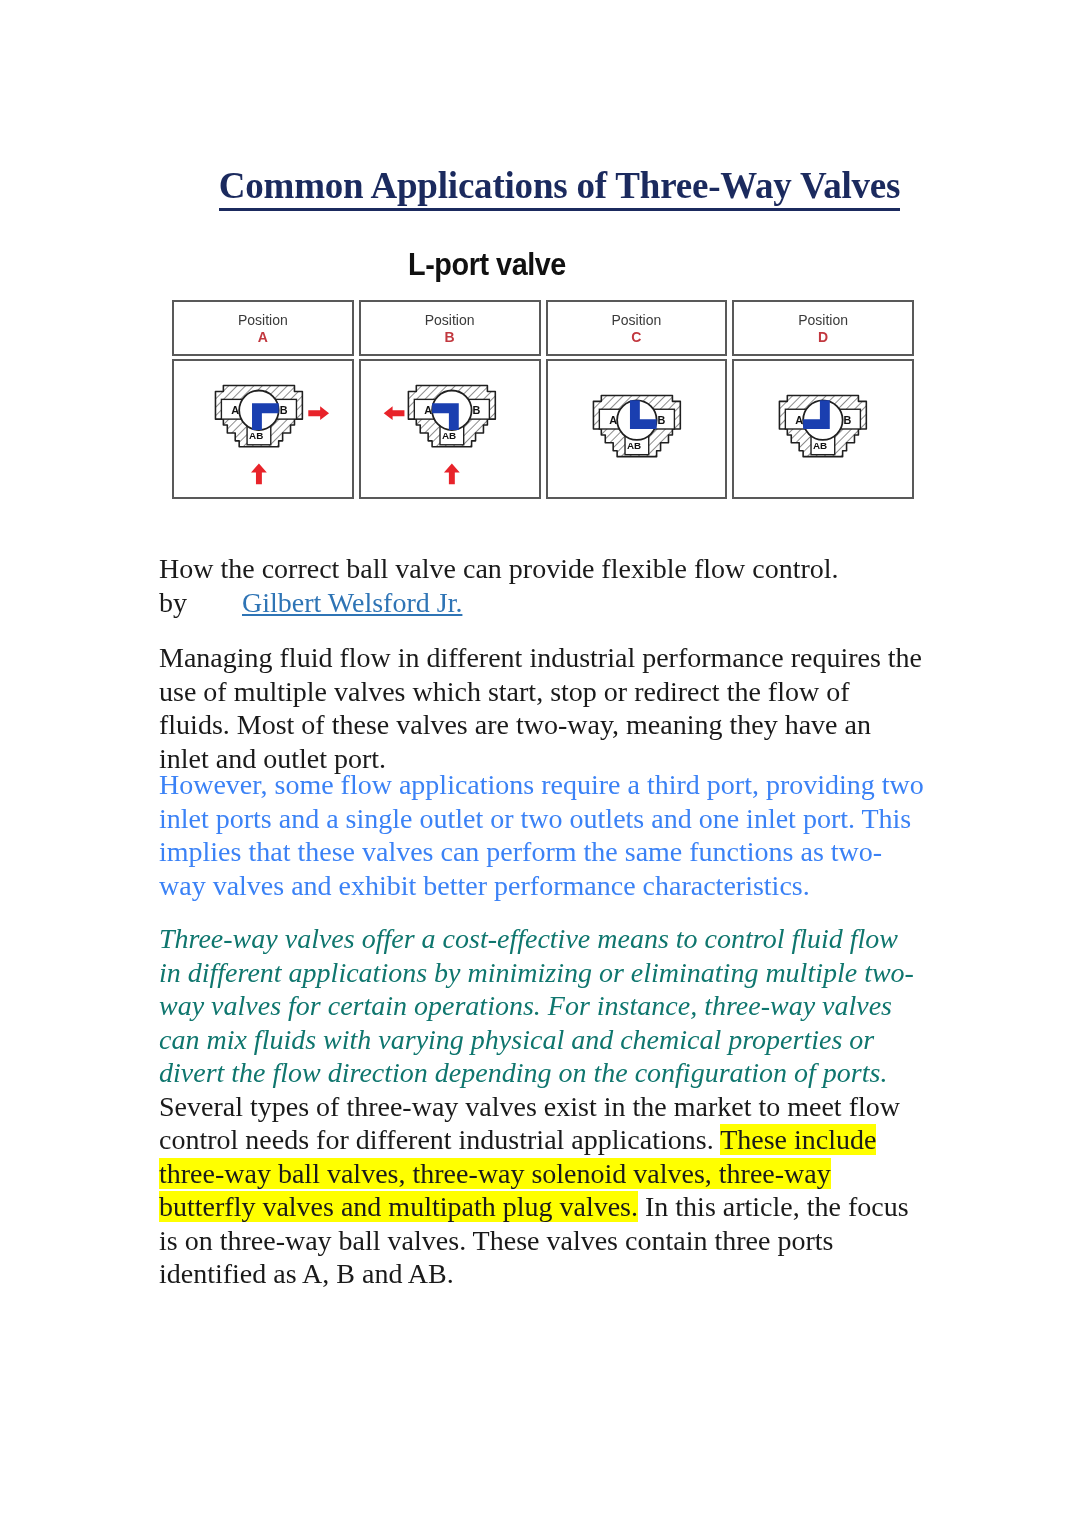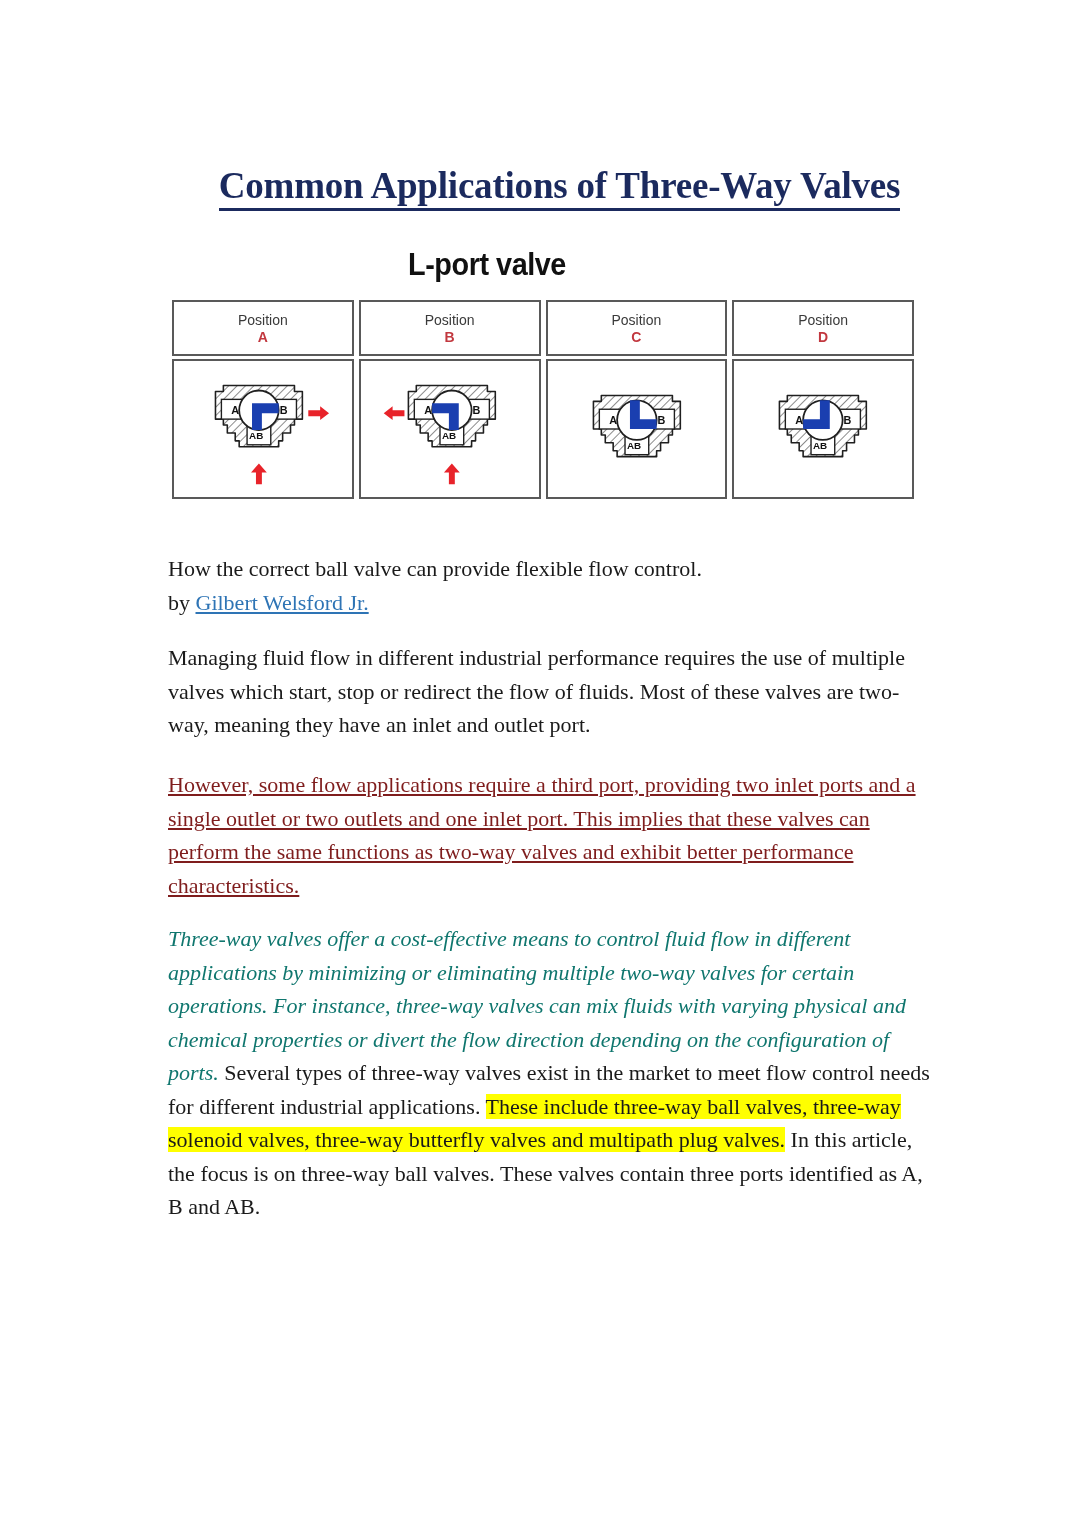--- a/index.html
+++ b/index.html
@@ -108,39 +108,39 @@
     position: absolute;
     left: 0;
     top: 0;
     width: 100%;
     height: 100%;
   }
 
   
   .body-block {
     position: absolute;
-    left: 168px;
+    left: 159px;
     width: 766px;
-    font-size: 22px;
+    font-size: 28px;
     line-height: 33.5px;
     color: #1a1a1a;
   }
   .p-lead      { top: 552px; }
   .p-intro     { top: 641px; }
   .p-blue      { top: 768px; }
   .p-mixed     { top: 922px; }
   .p-closing   { top: 1277px; }
 
   .link {
     color: #2e74b5;
     text-decoration: underline;
+    margin-left: 48px;
   }
   .blue-under {
-    color: #7f1d1d;
-    text-decoration: underline;
+    color: #3b82f6;
   }
   .blue-italic {
     color: #0f766e;
     font-style: italic;
   }
   .hl {
     background: #ffff00;
   }
   .bold-italic {
     font-weight: bold;

